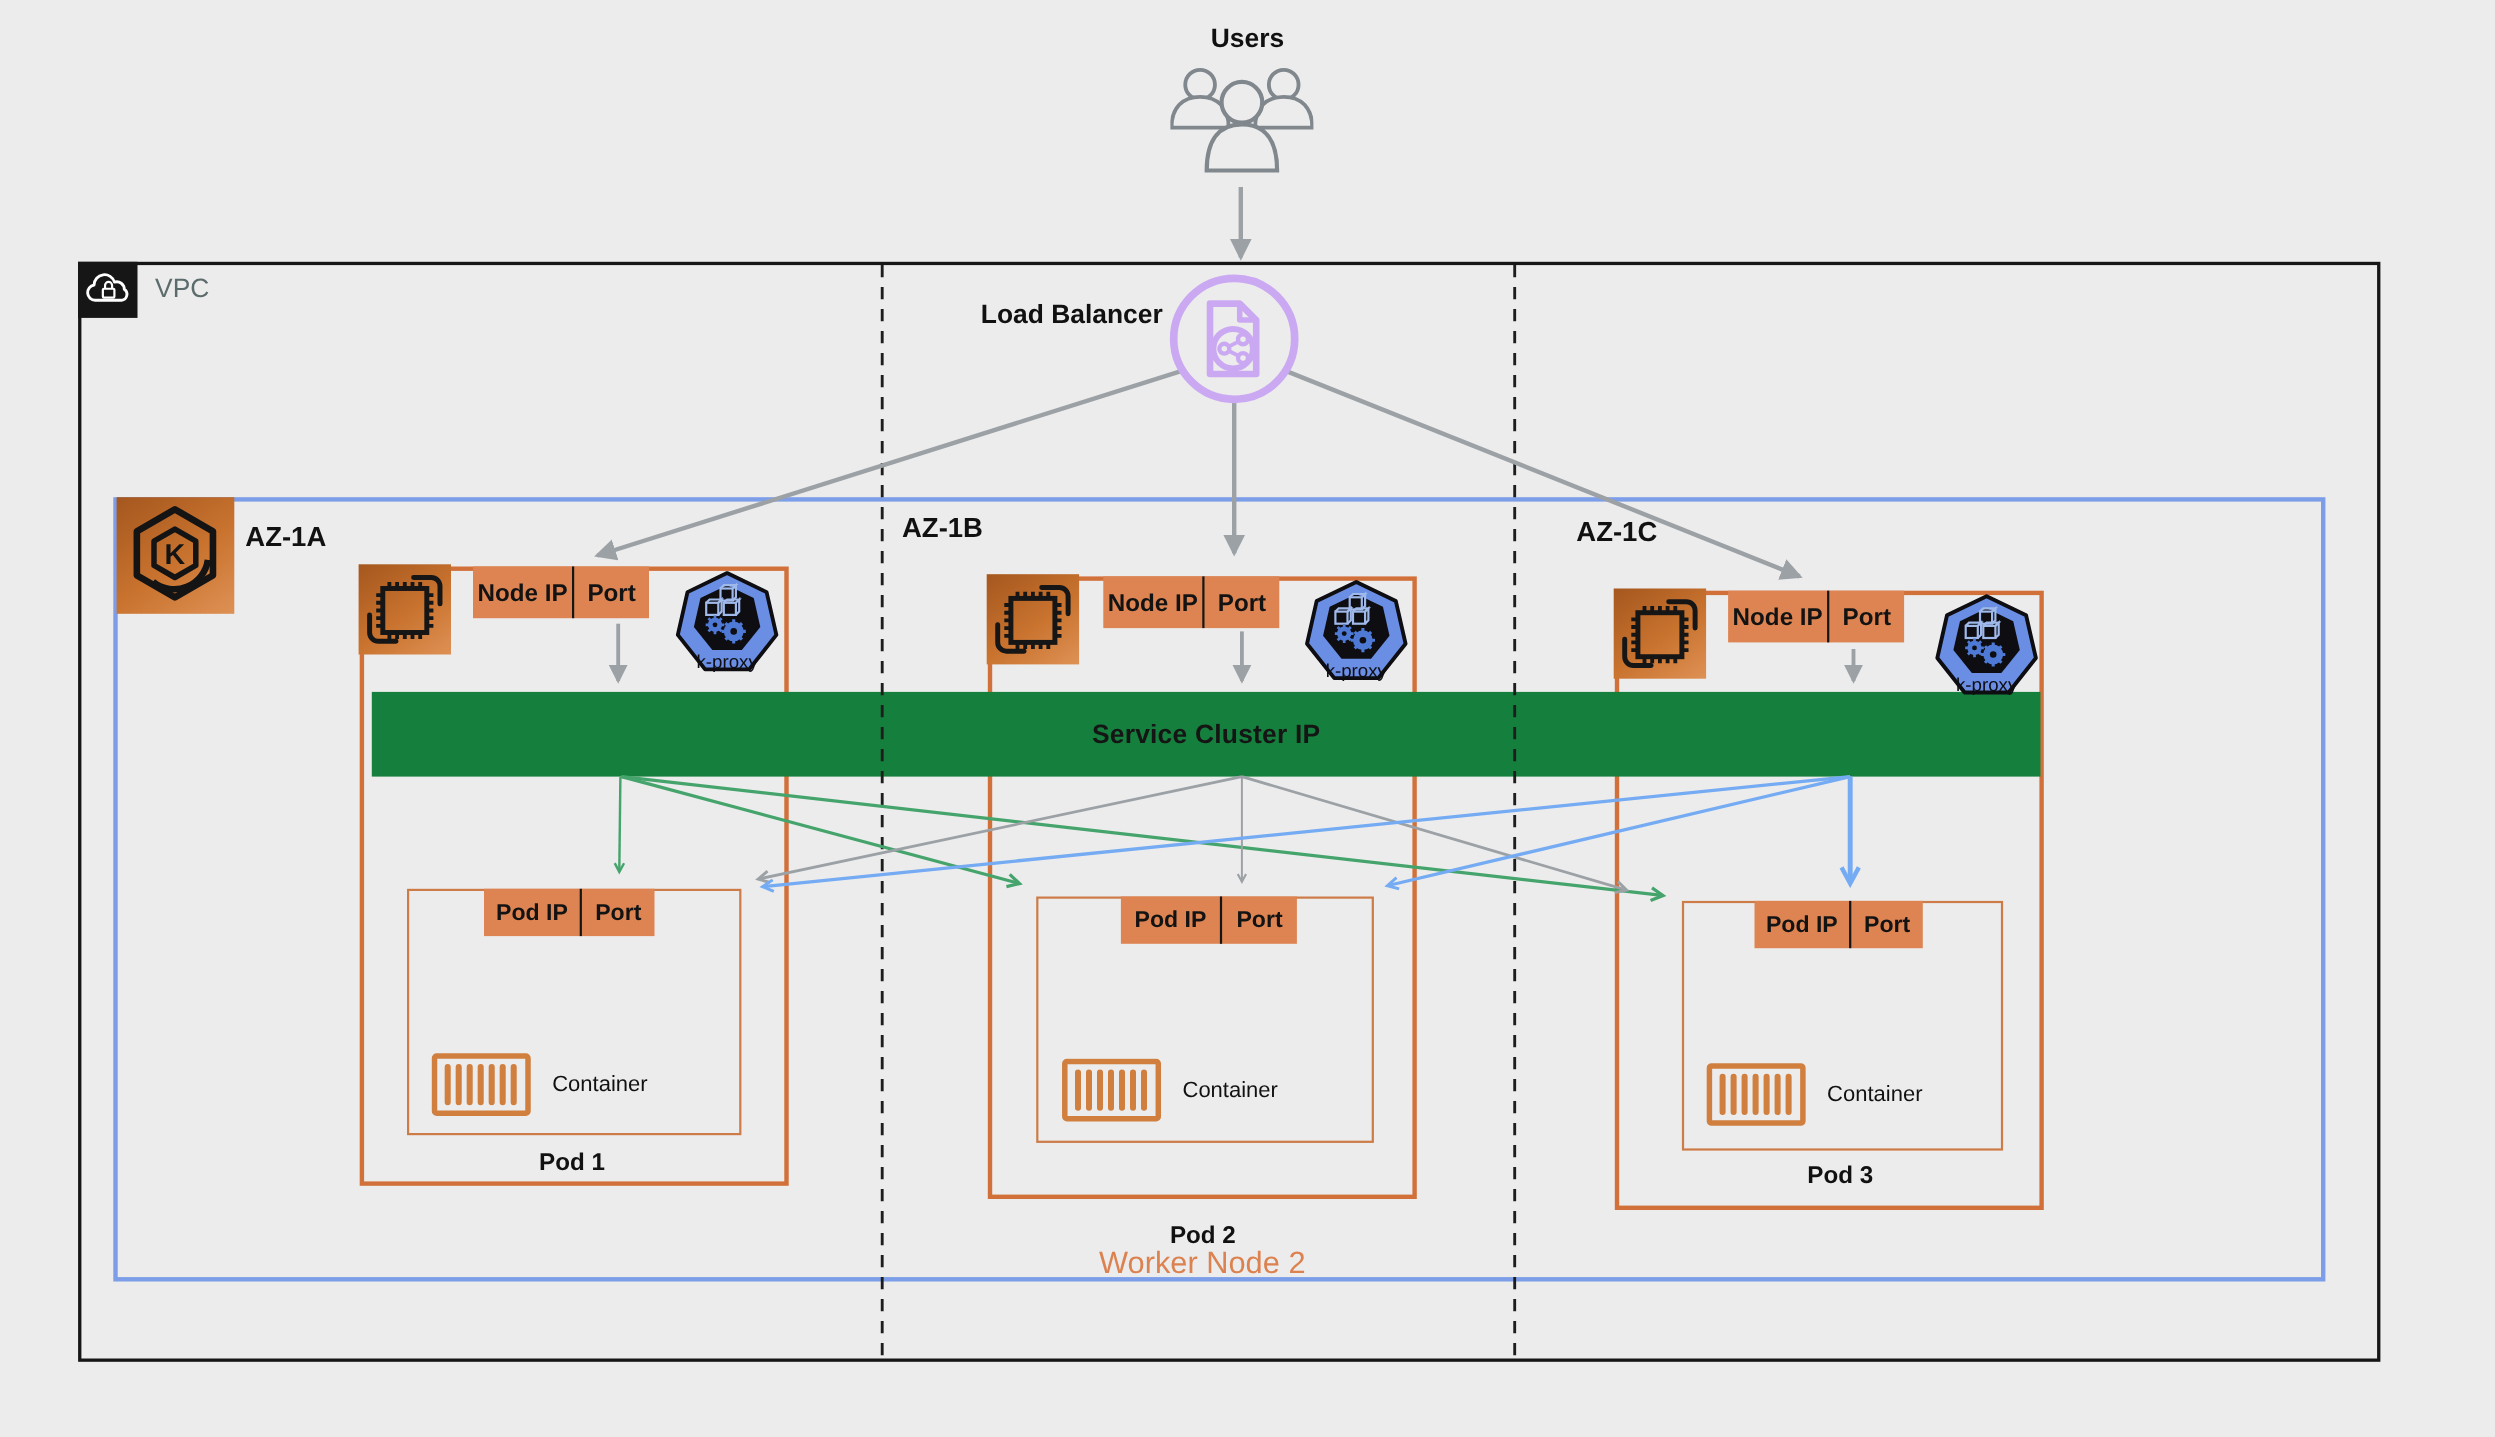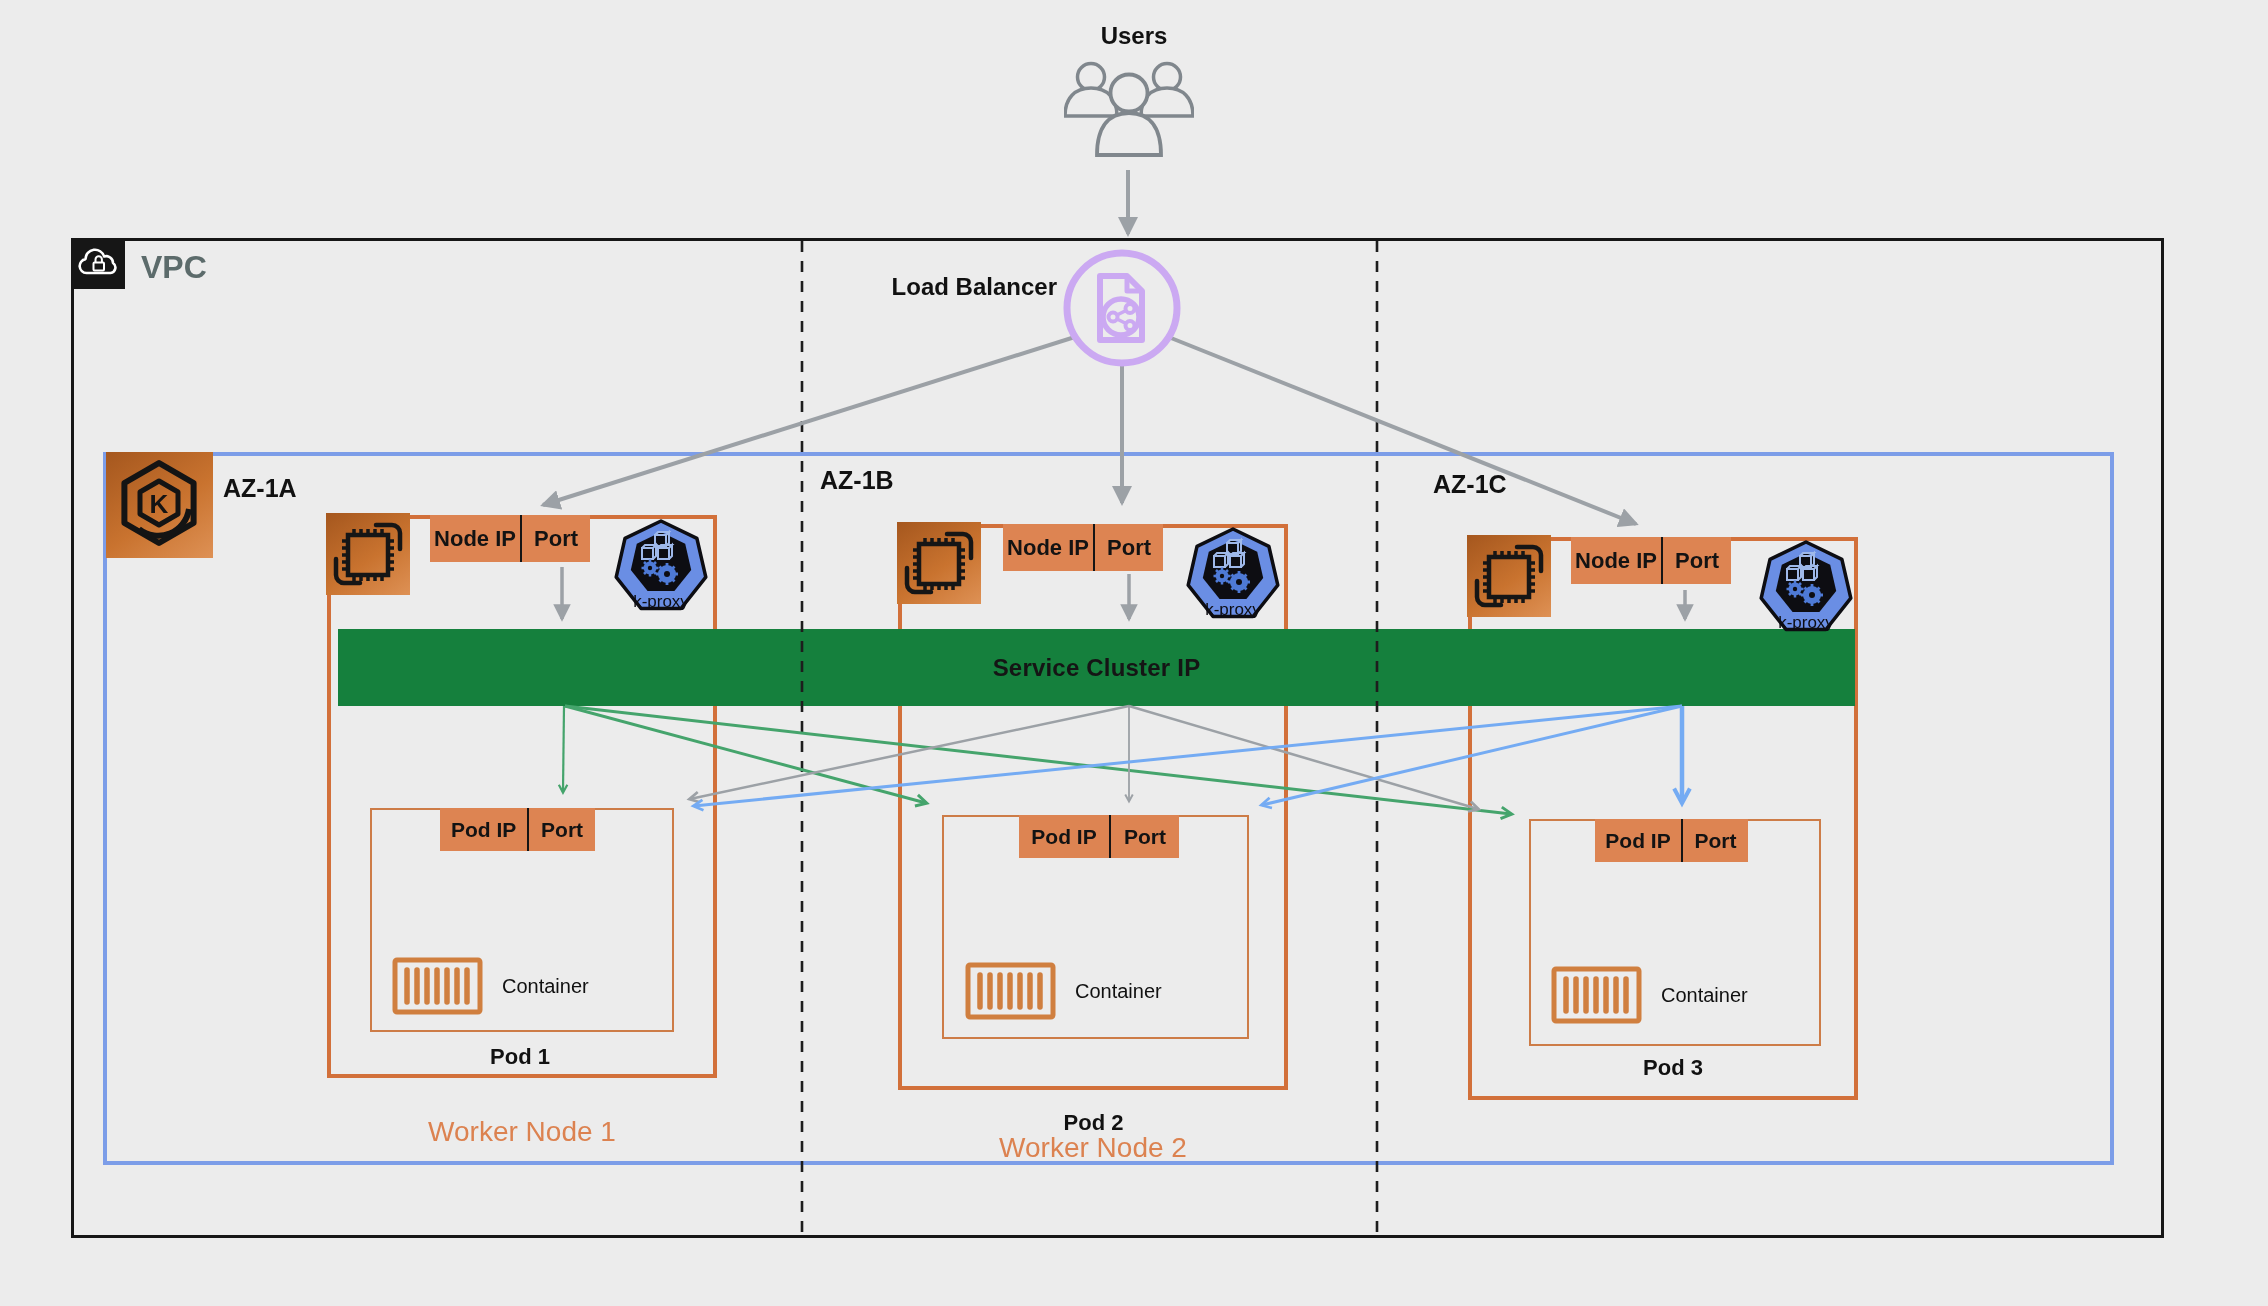--- a/index.html
+++ b/index.html
@@ -14,21 +14,21 @@
   .service-bar{background:#15803d;z-index:20;display:flex;align-items:center;justify-content:center;}
   .service-bar span{font-size:24px;font-weight:600;color:#151515;letter-spacing:.2px;}
   
   .tab{background:#DD8452;z-index:30;display:flex;align-items:stretch;}
   .tab .cell{display:flex;align-items:center;justify-content:center;font-weight:600;color:#131313;}
   .tab .cell.ip{flex:57 0 0;}
   .tab .cell.port{flex:43 0 0;border-left:2.5px solid #151515;}
   .node-tab .cell{font-size:22px;}
   .pod-tab .cell{font-size:21px;}
   
-  .vpc-label{font-size:32px;font-weight:700;color:#5C6B6B;z-index:31;}
+  .vpc-label{font-size:24px;font-weight:400;color:#5C6B6B;z-index:31;}
   .az-label{font-size:25px;font-weight:700;z-index:31;}
   .users-label{font-size:24px;font-weight:600;text-align:center;z-index:31;}
   .lb-label{font-size:24px;font-weight:700;text-align:right;z-index:31;}
   .pod-label{font-size:22px;font-weight:600;text-align:center;z-index:31;line-height:30px;}
   .container-label{font-size:20px;font-weight:500;z-index:31;line-height:24px;}
   .wn-label{font-size:28px;font-weight:500;color:#DC8250;text-align:center;z-index:31;line-height:34px;}
   
   .icon{z-index:50;}
   .grad-sq{background:linear-gradient(145deg,#A5571E 0%,#C9732F 55%,#DE9155 100%);}
   .vpc-icon{background:#161616;display:flex;align-items:center;justify-content:center;}
@@ -210,21 +210,20 @@
   <div class="abs icon" style="left:392px;top:957px;width:91px;height:58px;">
     <svg width="91" height="58" viewBox="0 0 91 58">
       <rect x="3" y="3" width="85" height="52" rx="2" fill="none" stroke="#D07F3F" stroke-width="5"></rect>
       <g stroke="#D07F3F" stroke-width="5.5" stroke-linecap="round">
         <path d="M15,13 v32 M25,13 v32 M35,13 v32 M45,13 v32 M55,13 v32 M65,13 v32 M75,13 v32"></path>
       </g>
     </svg>
   </div>
   <div class="abs container-label" style="left:502px;top:974px;">Container</div>
   <div class="abs pod-label" style="left:370px;top:1042px;width:300px;">Pod 1</div>
-  <div class="abs wn-label" style="left:327px;top:1115px;width:390px;">Worker Node 1</div>
 
   <div class="abs wn-box" style="left:898px;top:524px;width:382px;height:558px;"></div>
   <div class="abs icon grad-sq" style="left:897px;top:522px;width:84px;height:82px;">
     <svg width="84" height="82" viewBox="0 0 84 82">
       <g fill="none" stroke="#161616" stroke-width="4.5" stroke-linecap="round">
         <path d="M50,12 h16 a8,8 0 0 1 8,8 v16"></path>
         <path d="M34,70 h-16 a8,8 0 0 1 -8,-8 v-16"></path>
       </g>
       <rect x="22" y="22" width="40" height="40" fill="none" stroke="#161616" stroke-width="4.5"></rect>
       <g stroke="#161616" stroke-width="3.5">

